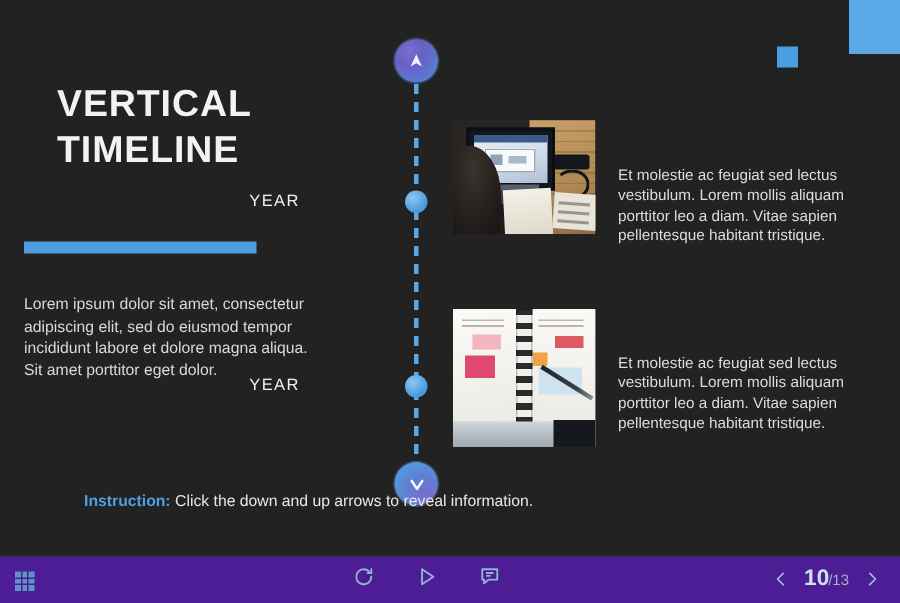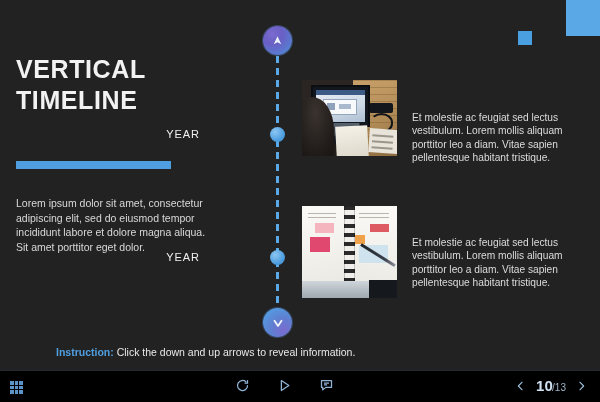--- a/index.html
+++ b/index.html
@@ -46,21 +46,21 @@
     position: absolute;
     left: 16px;
     top: 54px;
     width: 230px;
     color: #f2f2f2;
     font-size: 25px;
     font-weight: bold;
     line-height: 31px;
     letter-spacing: 0.6px;
   }
-  .title span { display: block; }
+  .title span { display: block; margin-left: 22px; }
 
   .accent-bar {
     position: absolute;
     left: 16px;
     top: 161px;
     width: 155px;
     height: 8px;
     background: #4f9fe0;
   }
 
@@ -297,39 +297,39 @@
   }
   .p2-deskdark {
     position: absolute; right: 0; top: 80%; width: 30%; bottom: 0;
     background: #15181c;
   }
 
   
   .instruction {
     position: absolute;
     left: 16px;
-    top: 346px;
+    top: 328px;
     font-size: 10.5px;
     color: #e8e8e8;
     white-space: nowrap;
     padding-left: 40px;
   }
   .instruction .lead {
     color: #4f9fe0;
     font-weight: bold;
   }
 
   
   .toolbar {
     position: absolute;
     left: 0;
     top: 370px;
     width: 600px;
     height: 32px;
-    background: #000000;
+    background: #4c1d95;
     border-top: 1px solid #262b32;
   }
   .grid-icon {
     position: absolute;
     left: 10px;
     top: 10px;
     width: 13px;
     height: 13px;
     display: grid;
     grid-template-columns: repeat(3, 1fr);

